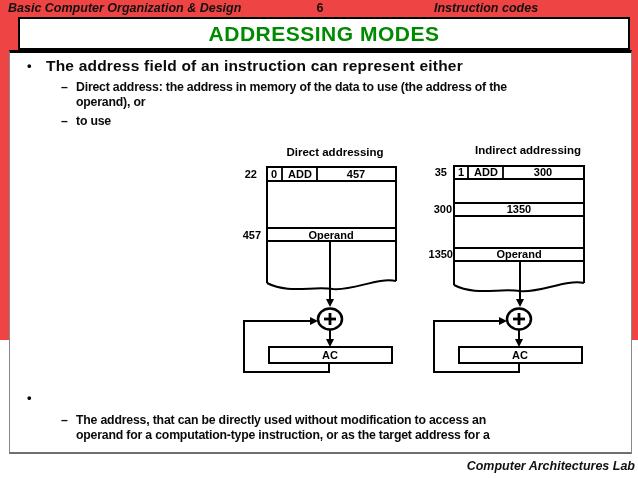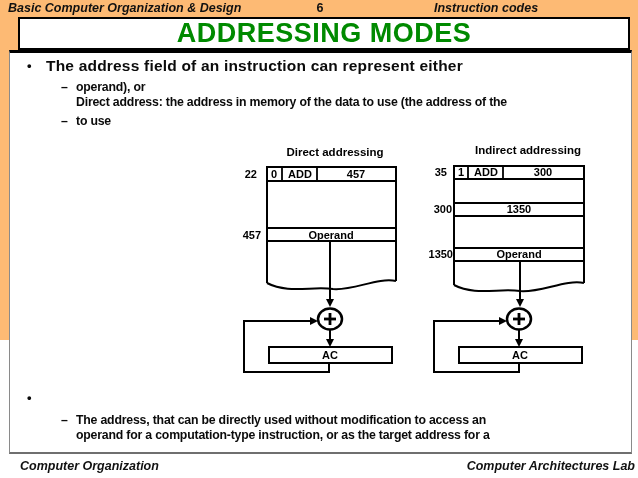--- a/index.html
+++ b/index.html
@@ -1,38 +1,38 @@
 <!DOCTYPE html>
 <html><head>
 <meta charset="utf-8">
 <style>
   * { margin:0; padding:0; box-sizing:border-box; }
   html,body { background:#fff; }
   body { width:638px; height:478px; overflow:hidden;
          font-family:"Liberation Sans", sans-serif; }
-  .slide { position:relative; width:638px; height:340px; background:#fdba74; }
+  .slide { position:relative; width:638px; height:340px; background:#ef4444; }
 
   
   .header { position:absolute; top:1px; left:8px; right:6px; display:flex;
             align-items:baseline; font-size:12.5px; font-weight:bold; color:#111; }
   .h-left  { flex:1; text-align:left;  font-style:italic; }
   .h-center{ width:40px; text-align:center; font-style:normal; }
   .h-right { flex:1; text-align:center; font-style:italic; }
 
   
   .content-box { position:absolute; left:9px; top:50px; width:623px; height:404px;
                  border-left:1px solid #8a8a8a; border-right:1px solid #8a8a8a;
                  border-bottom:2px solid #6f6f6f; border-top:3px solid #000;
                  background:#fff; }
 
   
   .title-box { position:absolute; left:18px; top:17px; width:612px; height:33px;
                border:2px solid #000; background:#fff; text-align:center;
                line-height:29px; z-index:3; }
-  .title-box span { font-size:27px; font-weight:bold; letter-spacing:0.5px; color:#008a00; }
+  .title-box span { font-size:21px; font-weight:bold; letter-spacing:0.5px; color:#008a00; }
 
   
   .bullet { position:absolute; display:flex; font-weight:bold; color:#0b0b0b; z-index:2; }
   .lvl1 { left:27px; font-size:15.5px; line-height:16px; letter-spacing:0.2px; }
   .lvl1 .marker { width:19px; font-size:13px; }
   .lvl2 { left:61px; font-size:12.3px; line-height:14.6px; letter-spacing:-0.2px; }
   .lvl2 .marker { width:15px; }
   .lines div { white-space:nowrap; }
 
   
@@ -71,22 +71,22 @@
   </div>
 
   <div class="bullet lvl1" style="top:58px">
     <span class="marker">•</span>
     <span>The address field of an instruction can represent either</span>
   </div>
 
   <div class="bullet lvl2" style="top:80px">
     <span class="marker">–</span>
     <div class="lines">
+      <div>Direct address: the address in memory of the data to use (the address of the</div>
       <div>operand), or</div>
-      <div>Direct address: the address in memory of the data to use (the address of the</div>
     </div>
   </div>
 
   <div class="bullet lvl2" style="top:114px">
     <span class="marker">–</span>
     <div class="lines">
       <div>to use</div>
     </div>
   </div>
 
@@ -174,17 +174,16 @@
       <polygon class="ah" points="519,347 515,339 523,339"></polygon>
       <rect class="ln" x="459" y="347" width="123" height="16"></rect>
       <text class="mid" x="520" y="359">AC</text>
 
       <path class="ln" d="M519,363 L519,372 L434,372 L434,321 L501,321"></path>
       <polygon class="ah" points="507,321 499,317 499,325"></polygon>
     </g>
   </svg>
 
   <div class="footer">
-    <span class="f-left">Computer Organization</span>
     <span class="f-right">Computer Architectures Lab</span>
   </div>
 
 </div>
 
 </body></html>

